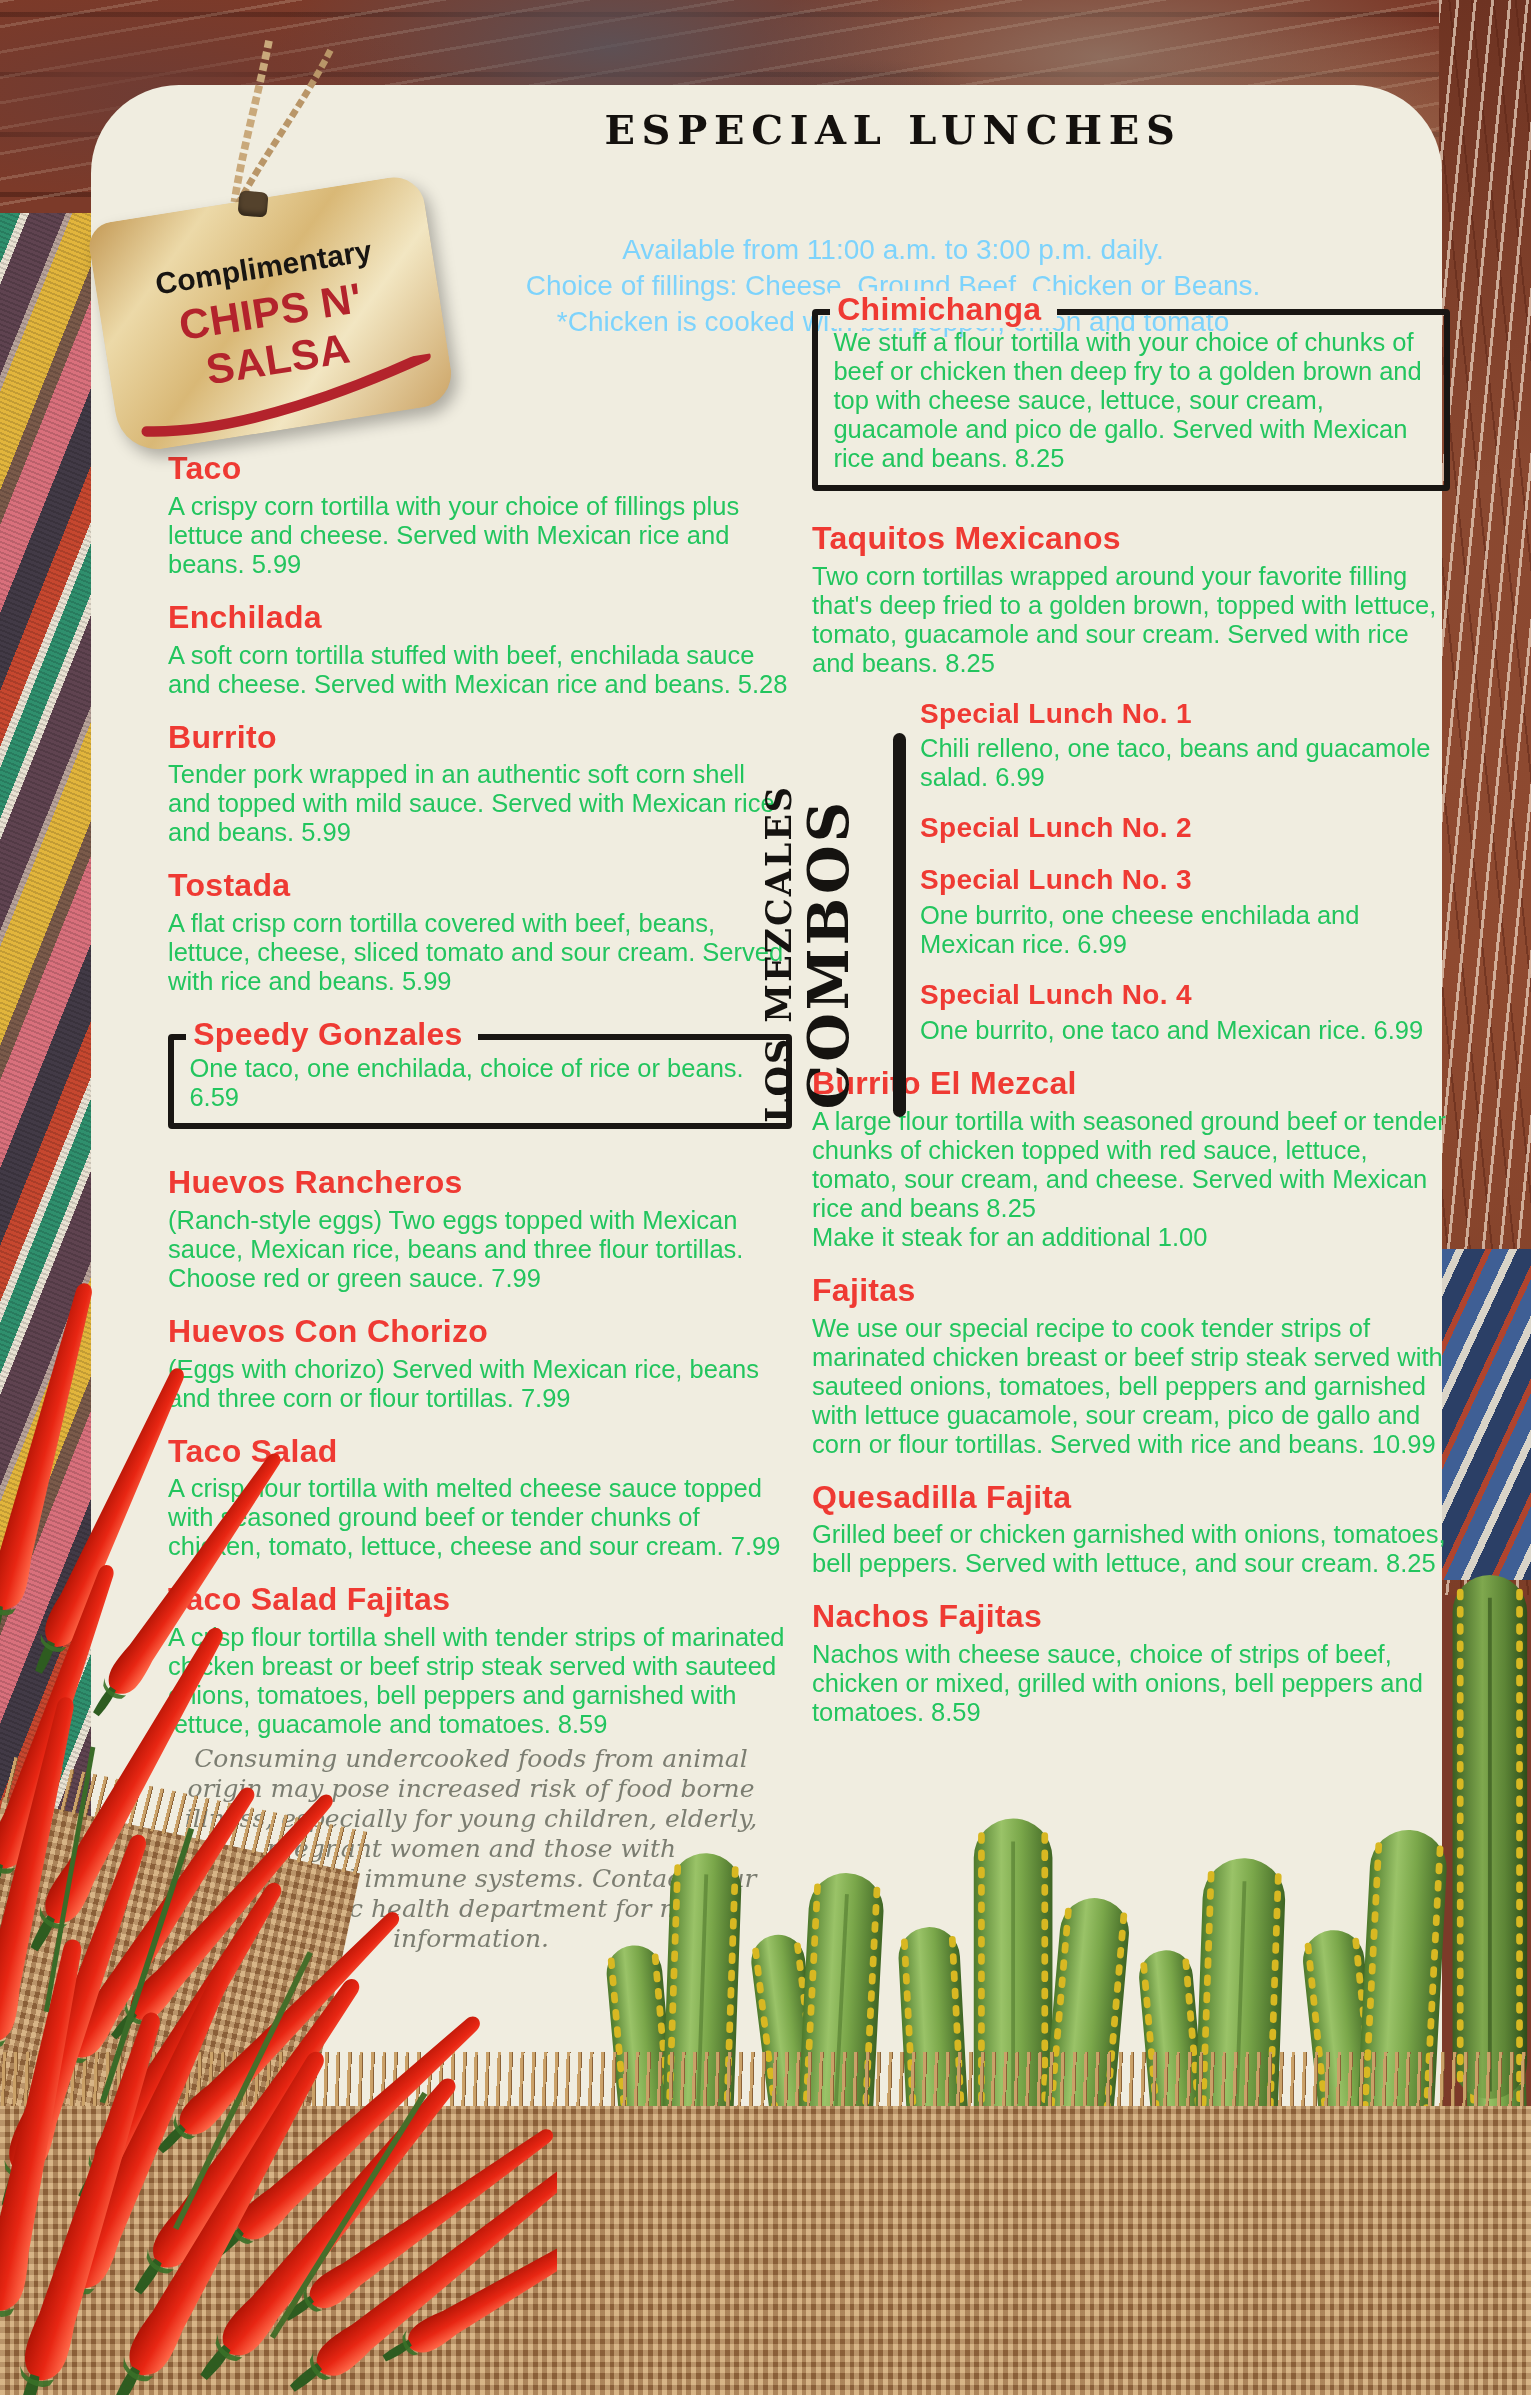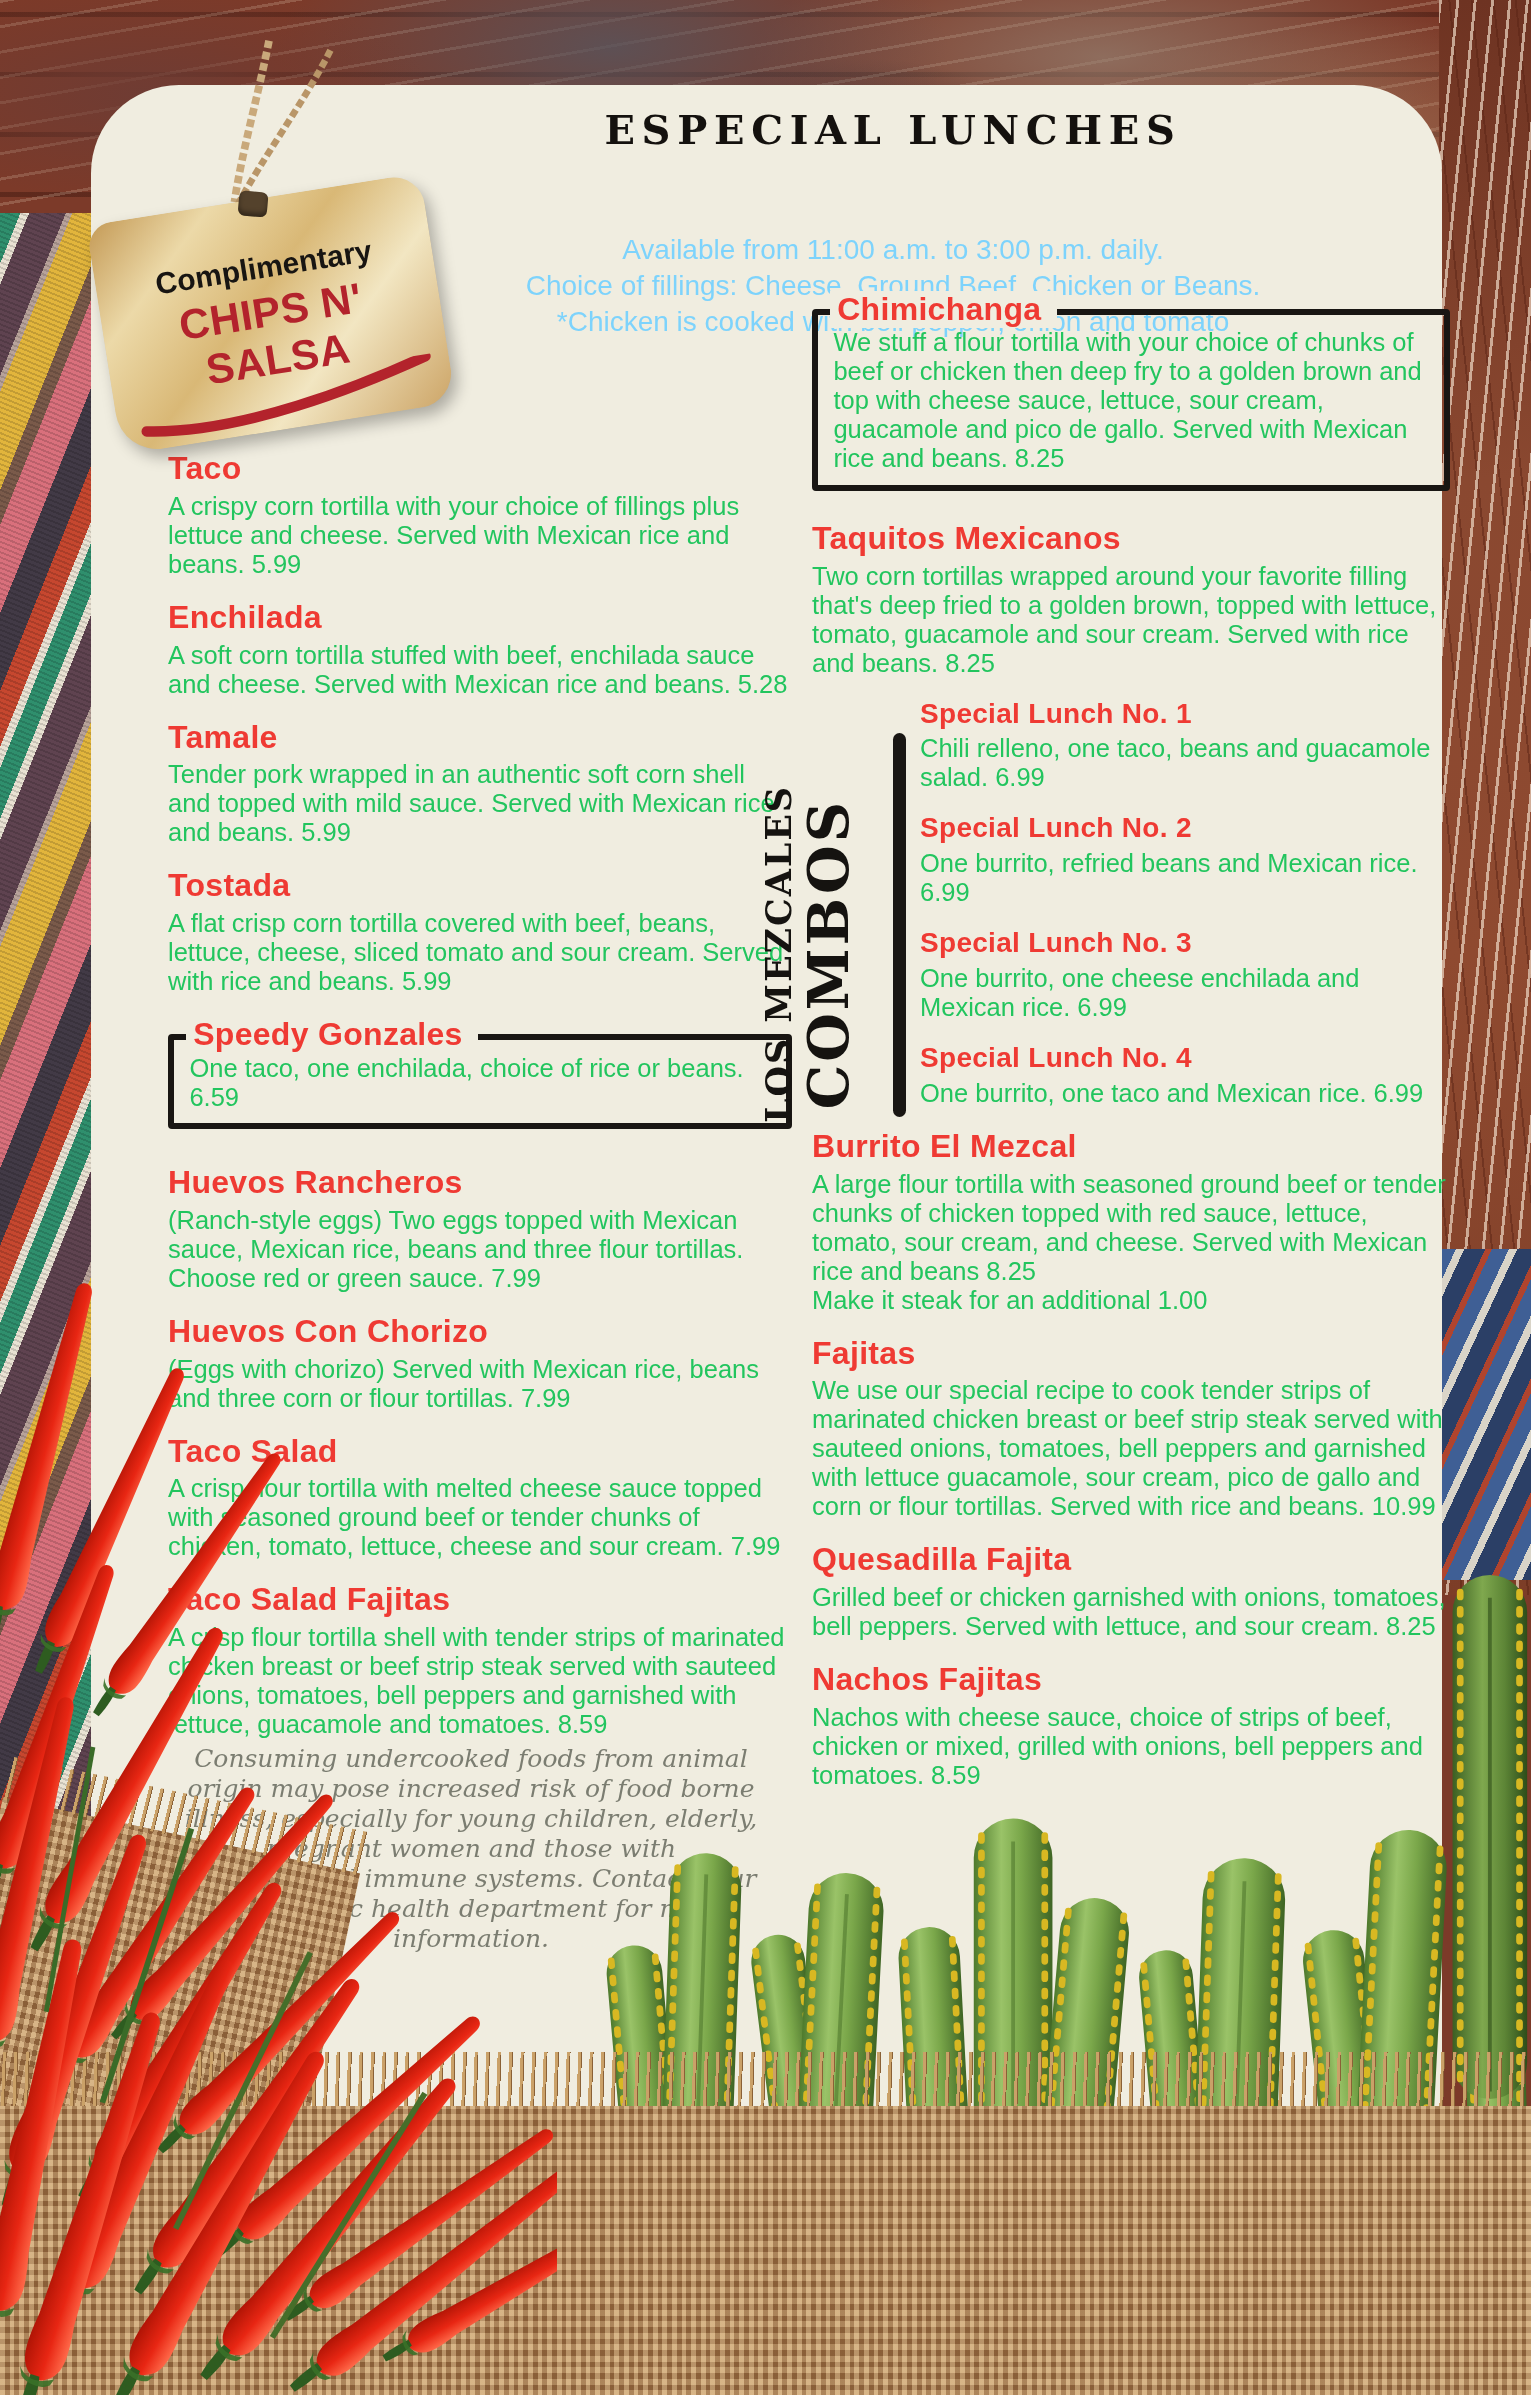--- a/index.html
+++ b/index.html
@@ -129,21 +129,21 @@
   <div class="col-left">
     <div class="item">
       <div class="h">Taco</div>
       <p class="d">A crispy corn tortilla with your choice of fillings plus lettuce and cheese.  Served with Mexican rice and beans.  5.99</p>
     </div>
     <div class="item">
       <div class="h">Enchilada</div>
       <p class="d">A soft corn tortilla stuffed with beef, enchilada sauce and cheese. Served with Mexican rice and beans.  5.28</p>
     </div>
     <div class="item">
-      <div class="h">Tamale</div>
+      <div class="h">Burrito</div>
       <p class="d">Tender pork wrapped in an authentic soft corn shell and topped with mild sauce. Served with Mexican rice and beans.  5.99</p>
     </div>
     <div class="item">
       <div class="h">Tostada</div>
       <p class="d">A flat crisp corn tortilla covered with beef, beans, lettuce, cheese, sliced tomato and sour cream. Served with rice and beans. 5.99</p>
     </div>
 
     <div class="callout">
       <div class="h">Speedy Gonzales</div>
       <p class="d">One taco, one enchilada, choice of rice or beans. 6.59</p>
@@ -186,21 +186,20 @@
         <div class="vtxt big">COMBOS</div>
       </div>
       <div class="combos-bar"></div>
 
       <div class="item">
         <div class="h">Special Lunch No. 1</div>
         <p class="d">Chili relleno, one taco, beans and guacamole salad.  6.99</p>
       </div>
       <div class="item">
         <div class="h">Special Lunch No. 2</div>
-        <p class="d">One burrito, refried beans and Mexican rice.  6.99</p>
       </div>
       <div class="item">
         <div class="h">Special Lunch No. 3</div>
         <p class="d">One burrito, one cheese enchilada and Mexican rice.  6.99</p>
       </div>
       <div class="item">
         <div class="h">Special Lunch No. 4</div>
         <p class="d">One burrito, one taco and Mexican rice. 6.99</p>
       </div>
     </div>

